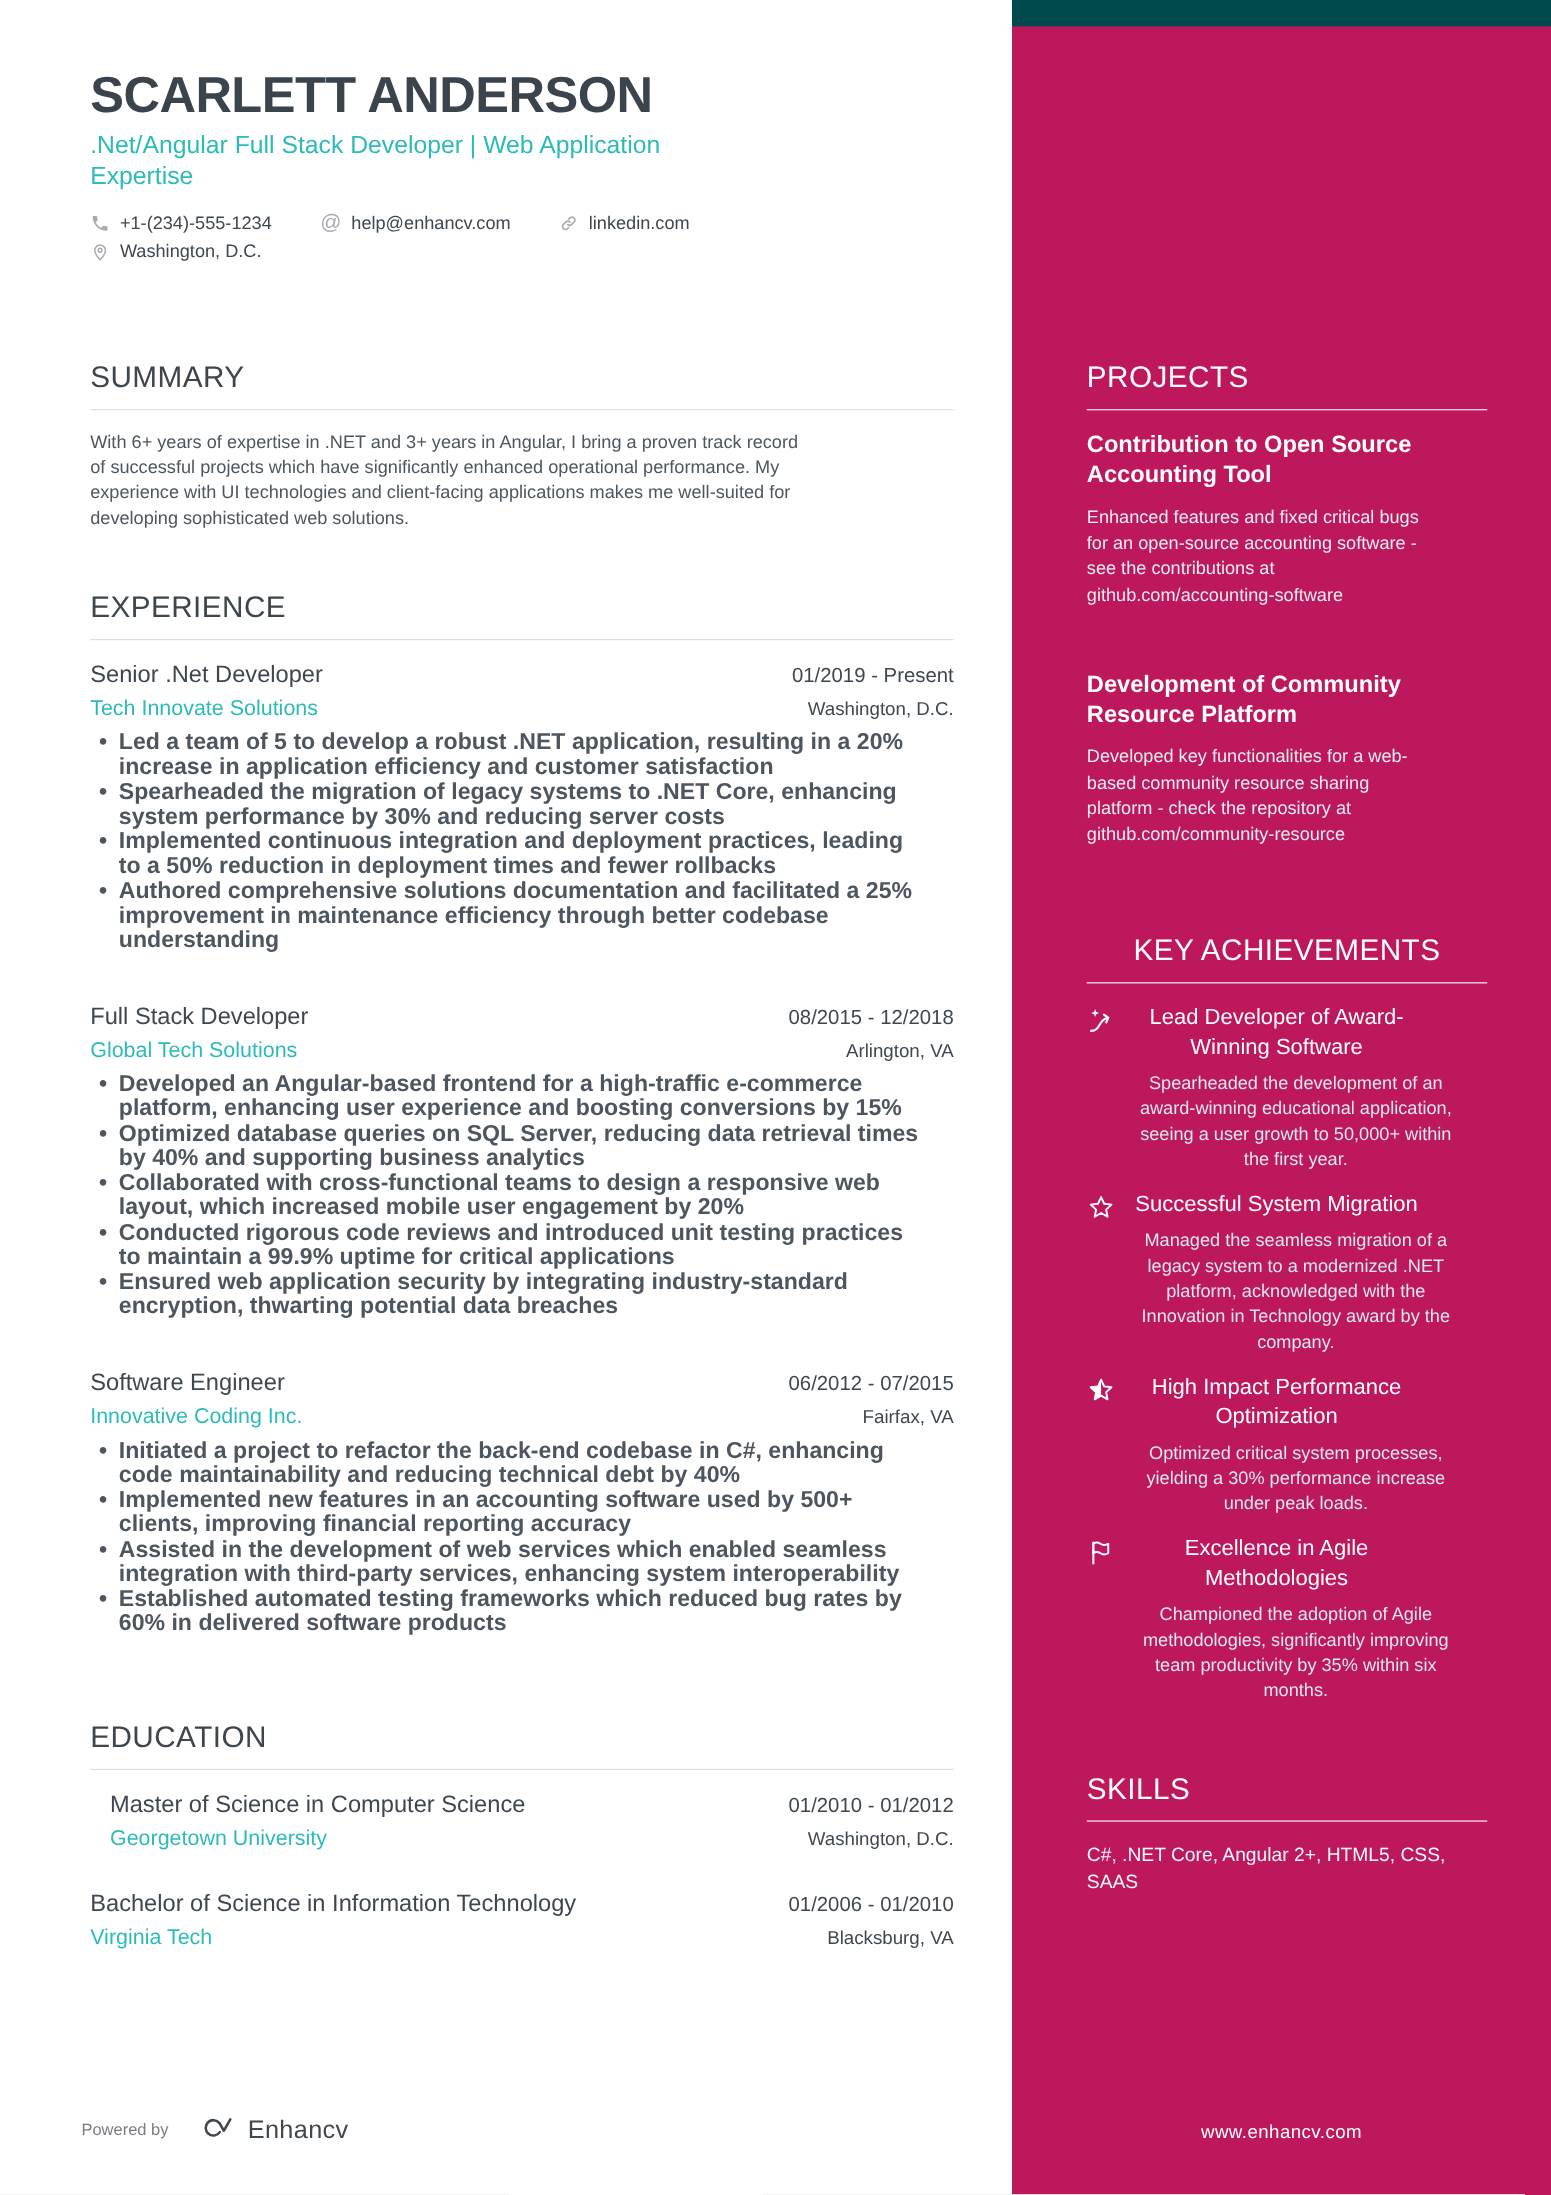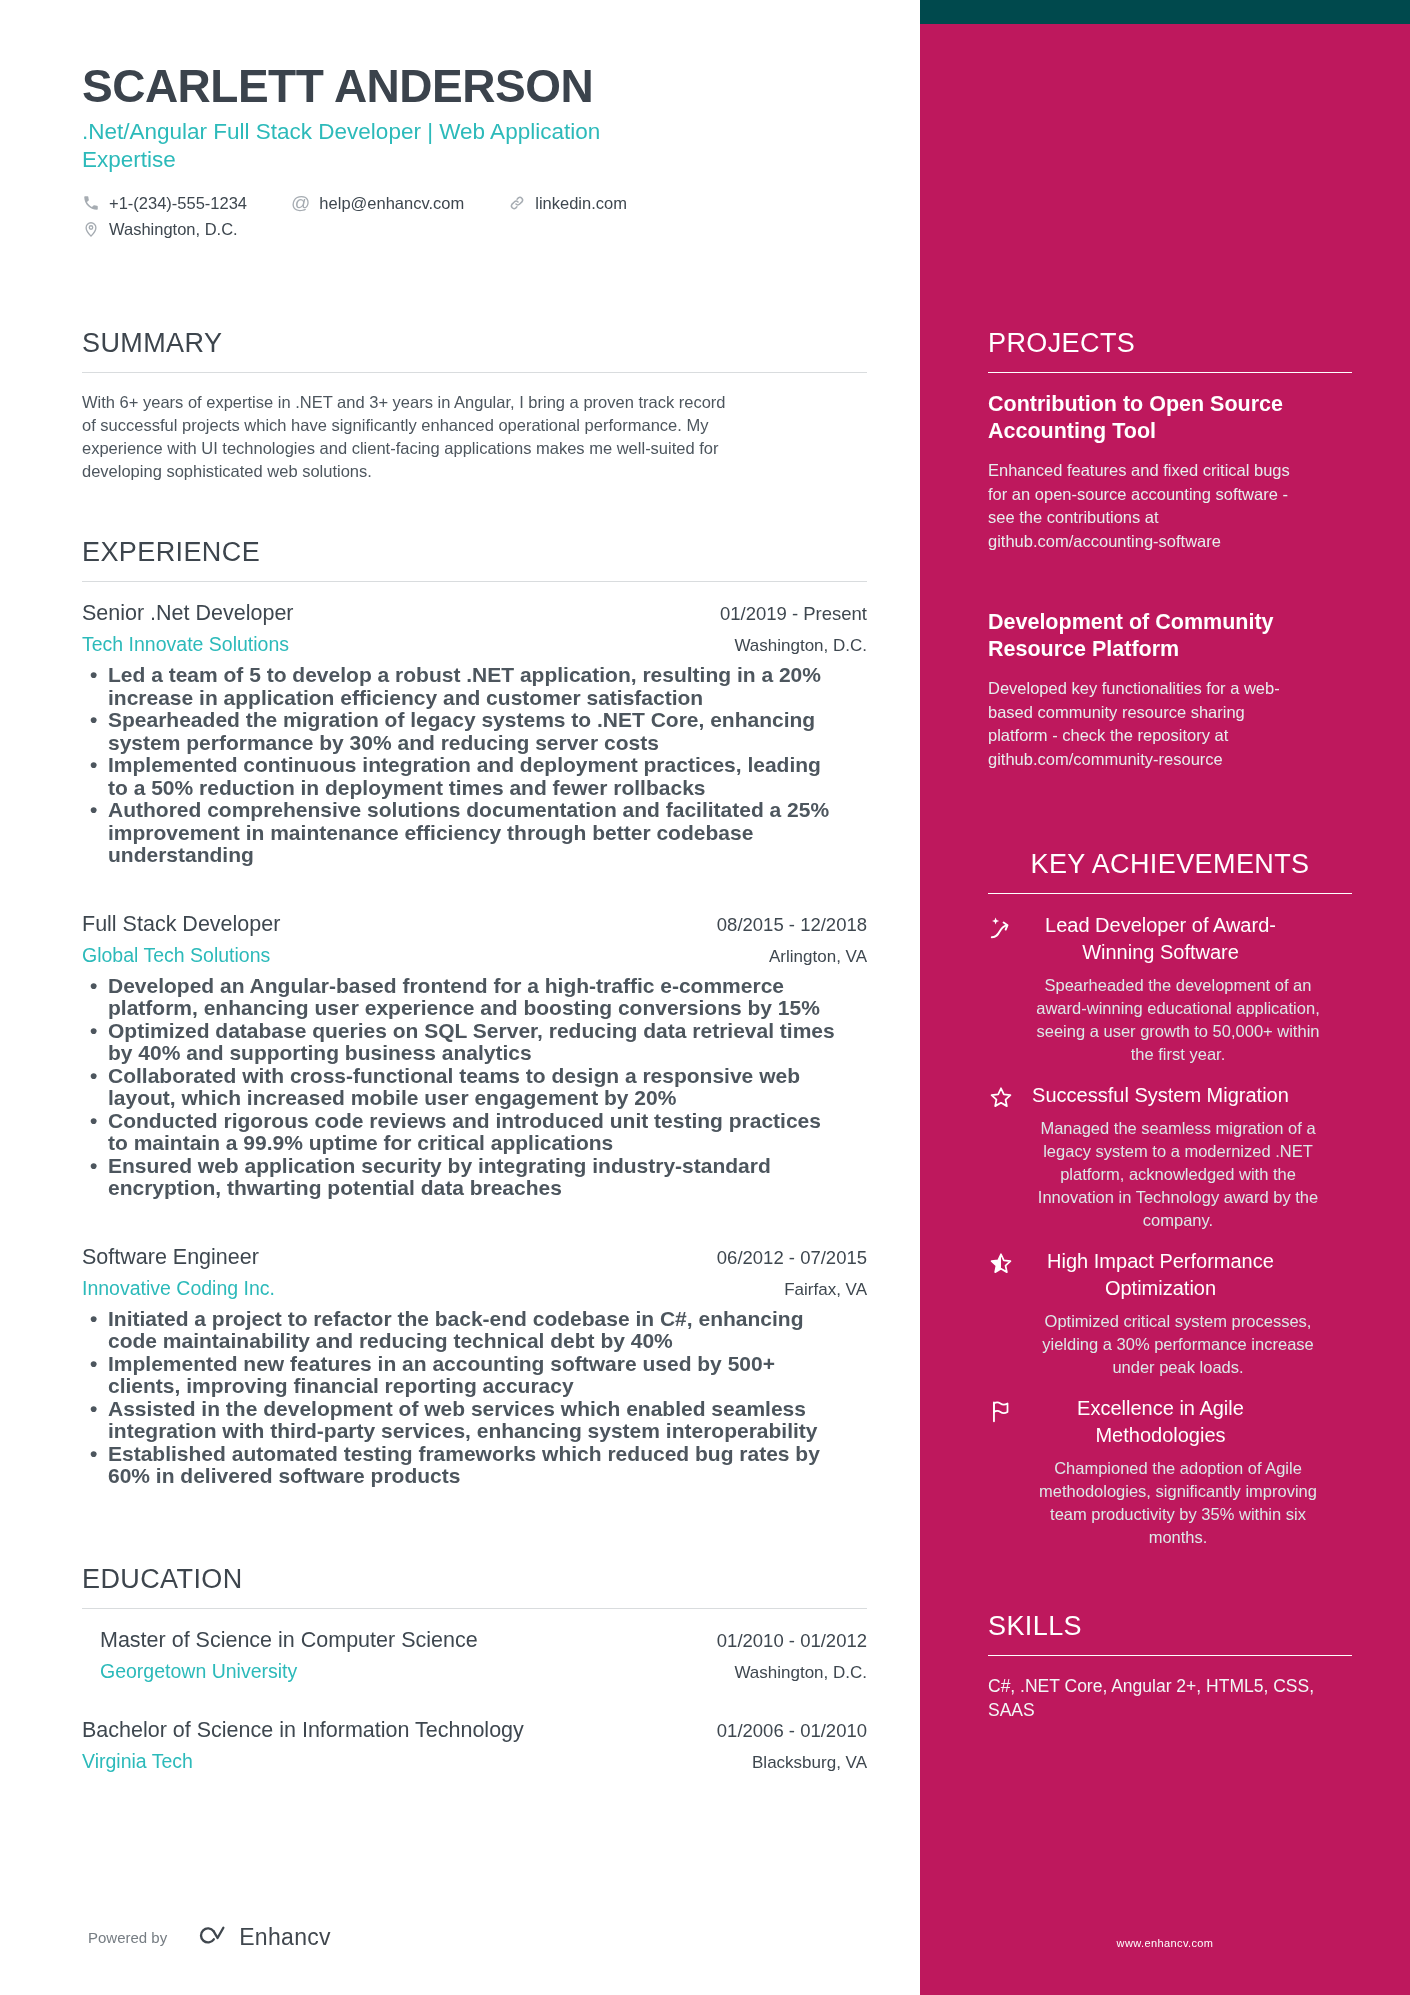--- a/index.html
+++ b/index.html
@@ -132,34 +132,34 @@
   .ach-icon { flex: none; width: 26px; padding-top: 3px; }
   .ach-title { font-size: 20px; font-weight: 400; line-height: 27px; color: #ffffff; max-width: 265px; }
   .ach-desc { margin-top: 8px; font-size: 16.5px; line-height: 23px; color: #dce8e8; max-width: 300px; }
 
   .sb-section-skills { margin-top: 62px; }
   .skills-text { font-size: 17.5px; line-height: 24px; color: #f2f7f7; max-width: 340px; }
 
   
   .footer-left {
     position: absolute;
-    left: 88px; bottom: 42px;
+    left: 74px; bottom: 42px;
     display: flex;
     align-items: center;
     gap: 26px;
   }
   .powered-by { font-size: 15px; color: #767d83; }
   .brand-lockup { display: flex; align-items: center; gap: 10px; }
   .brand-name { font-size: 23px; font-weight: 500; color: #40474e; letter-spacing: 0.3px; }
   .footer-right {
     position: absolute;
     right: 0; bottom: 46px;
     width: 490px;
     text-align: center;
-    font-size: 11px;
+    font-size: 17px;
     letter-spacing: 0.4px;
     color: #ffffff;
   }
 </style>
 </head>
 <body>
 
 <div class="page">
 
   <aside class="sidebar">

